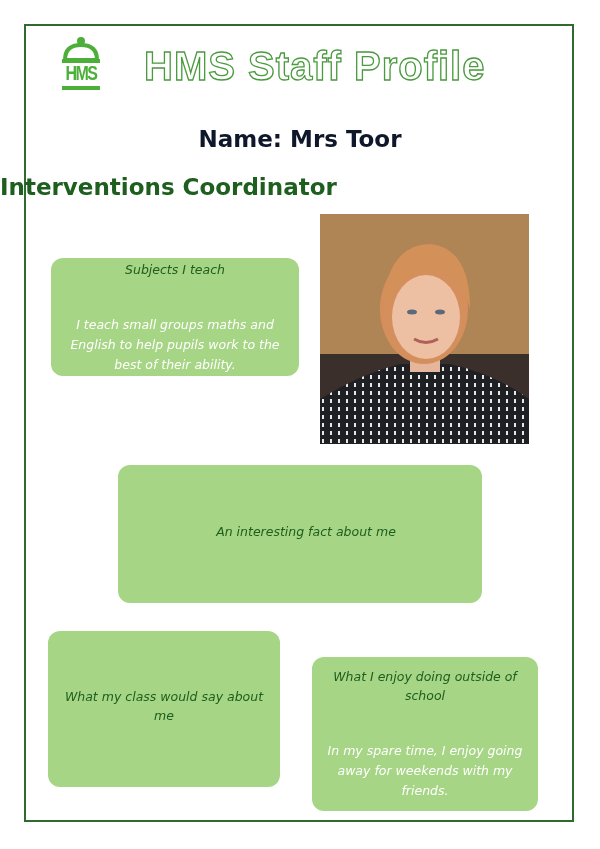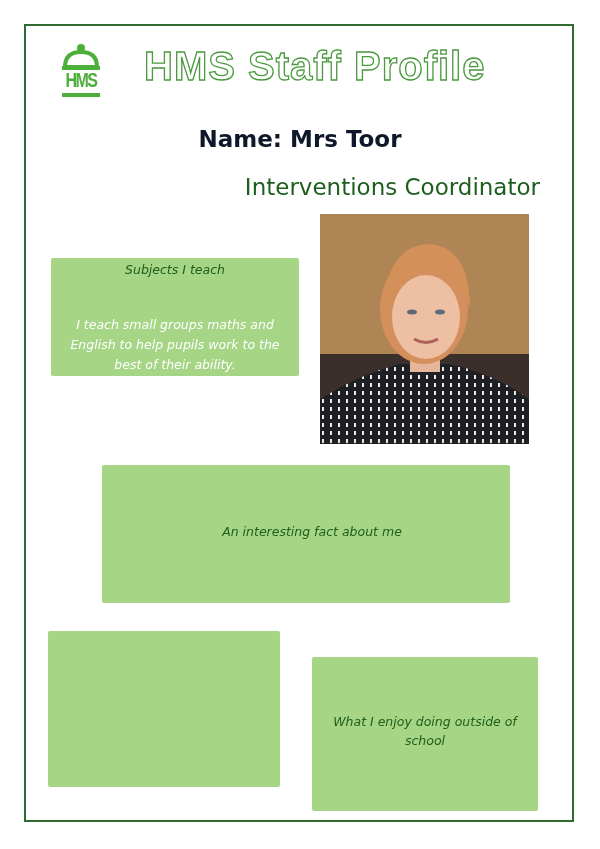--- a/index.html
+++ b/index.html
@@ -1,40 +1,40 @@
 <!DOCTYPE html>
 <html><head>
 <meta charset="utf-8">
 <style>
   html, body { margin:0; padding:0; background:#ffffff; }
   body { width:600px; height:849px; position:relative; overflow:hidden;
          font-family:"DejaVu Sans", "Liberation Sans", sans-serif; }
   .page-border { position:absolute; left:24px; top:24px; width:550px; height:798px;
                  border:2px solid #2f6b2f; box-sizing:border-box; }
-  .logo { position:absolute; left:60px; top:43px; width:42px; height:66px; }
+  .logo { position:absolute; left:60px; top:36px; width:42px; height:66px; }
   .logo-text { position:absolute; left:0; top:26px; width:42px; text-align:center;
                font-family:"Liberation Sans", sans-serif; font-weight:bold; font-size:20px;
                color:#4caf3a; letter-spacing:-2px; transform:scaleX(0.8); transform-origin:center; }
   .logo-bar { position:absolute; left:2px; top:50px; width:38px; height:4px; background:#4caf3a; }
   .title { position:absolute; left:144px; top:44px; width:350px;
            font-family:"Liberation Sans", sans-serif; font-size:40px; font-weight:bold;
            color:#ffffff; -webkit-text-stroke:1.3px #4a9a3e; letter-spacing:1px; white-space:nowrap; }
   .name { position:absolute; left:0; width:600px; text-align:center; top:126px;
           font-family:"DejaVu Sans", sans-serif; font-weight:bold; font-size:23px; color:#0f172a; }
-  .role { position:absolute; left:0; width:540px; text-align:right; top:174px;
-          font-family:"DejaVu Sans", sans-serif; font-weight:normal; font-size:23px; color:#1e5e1e; }
+  .role { position:absolute; left:0; width:540px; text-align:left; top:174px;
+          font-family:"DejaVu Sans", sans-serif; font-weight:bold; font-size:23px; color:#1e5e1e; }
   .photo { position:absolute; left:320px; top:214px; width:209px; height:230px; overflow:hidden;
            background:linear-gradient(180deg,#b28757 0%,#a67d50 60%,#4a3a33 72%,#2a2a2e 100%); }
-  .card { position:absolute; background:#a6d585; border-radius:2px; box-sizing:border-box;
+  .card { position:absolute; background:#a6d585; border-radius:12px; box-sizing:border-box;
           text-align:center; font-family:"DejaVu Sans", sans-serif; font-style:italic;
           display:flex; flex-direction:column; justify-content:center; padding:0 10px;gap:30px; }
   .card-title { color:#1e5e1e; font-size:12.5px; line-height:19px; margin-bottom:6px; }
   .card-body { color:#ffffff; font-size:12.5px; line-height:20px; }
   #card-subjects { left:51px; top:258px; width:248px; height:118px; }
-  #card-fact { left:102px; top:465px; width:408px; height:138px;padding-left:22px; }
+  #card-fact { left:118px; top:465px; width:364px; height:138px;padding-left:22px; }
   #card-class { left:48px; top:631px; width:232px; height:156px; }
   #card-outside { left:312px; top:633px; width:226px; height:154px;margin-top:24px; }
 </style>
 </head>
 <body>
 
 <div class="page-border"></div>
 
 <div class="logo">
   <svg width="42" height="28" viewBox="0 0 42 28" style="position:absolute;left:0;top:0;">
@@ -75,17 +75,19 @@
 <div class="card" id="card-subjects">
   <div class="card-title">Subjects I teach</div>
   <div class="card-body">I teach small groups maths and English to help pupils work to the best of their ability.</div>
 </div>
 
 <div class="card" id="card-fact">
   <div class="card-title">An interesting fact about me</div>
 </div>
 
 <div class="card" id="card-class">
+  <div class="card-title">What my class would say about me</div>
 </div>
 
 <div class="card" id="card-outside">
   <div class="card-title">What I enjoy doing outside of school</div>
+  <div class="card-body">In my spare time, I enjoy going away for weekends with my friends.</div>
 </div>
 
 </body></html>

